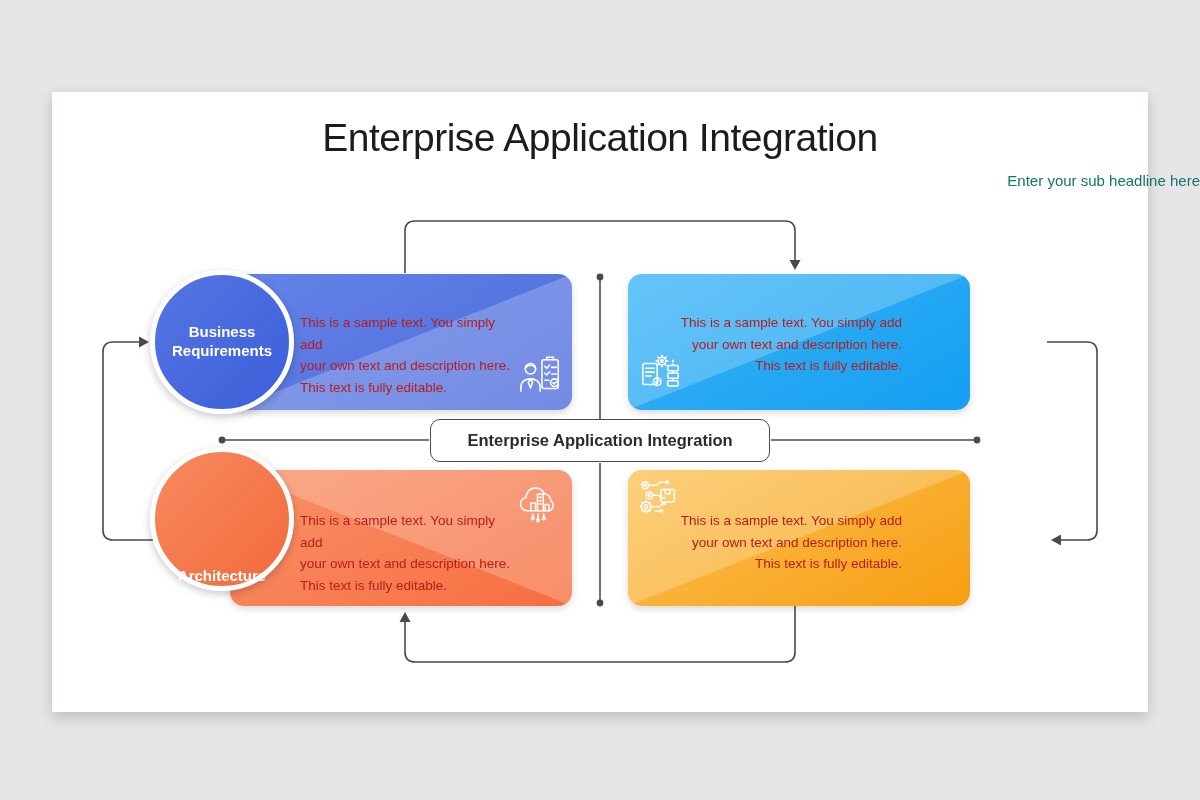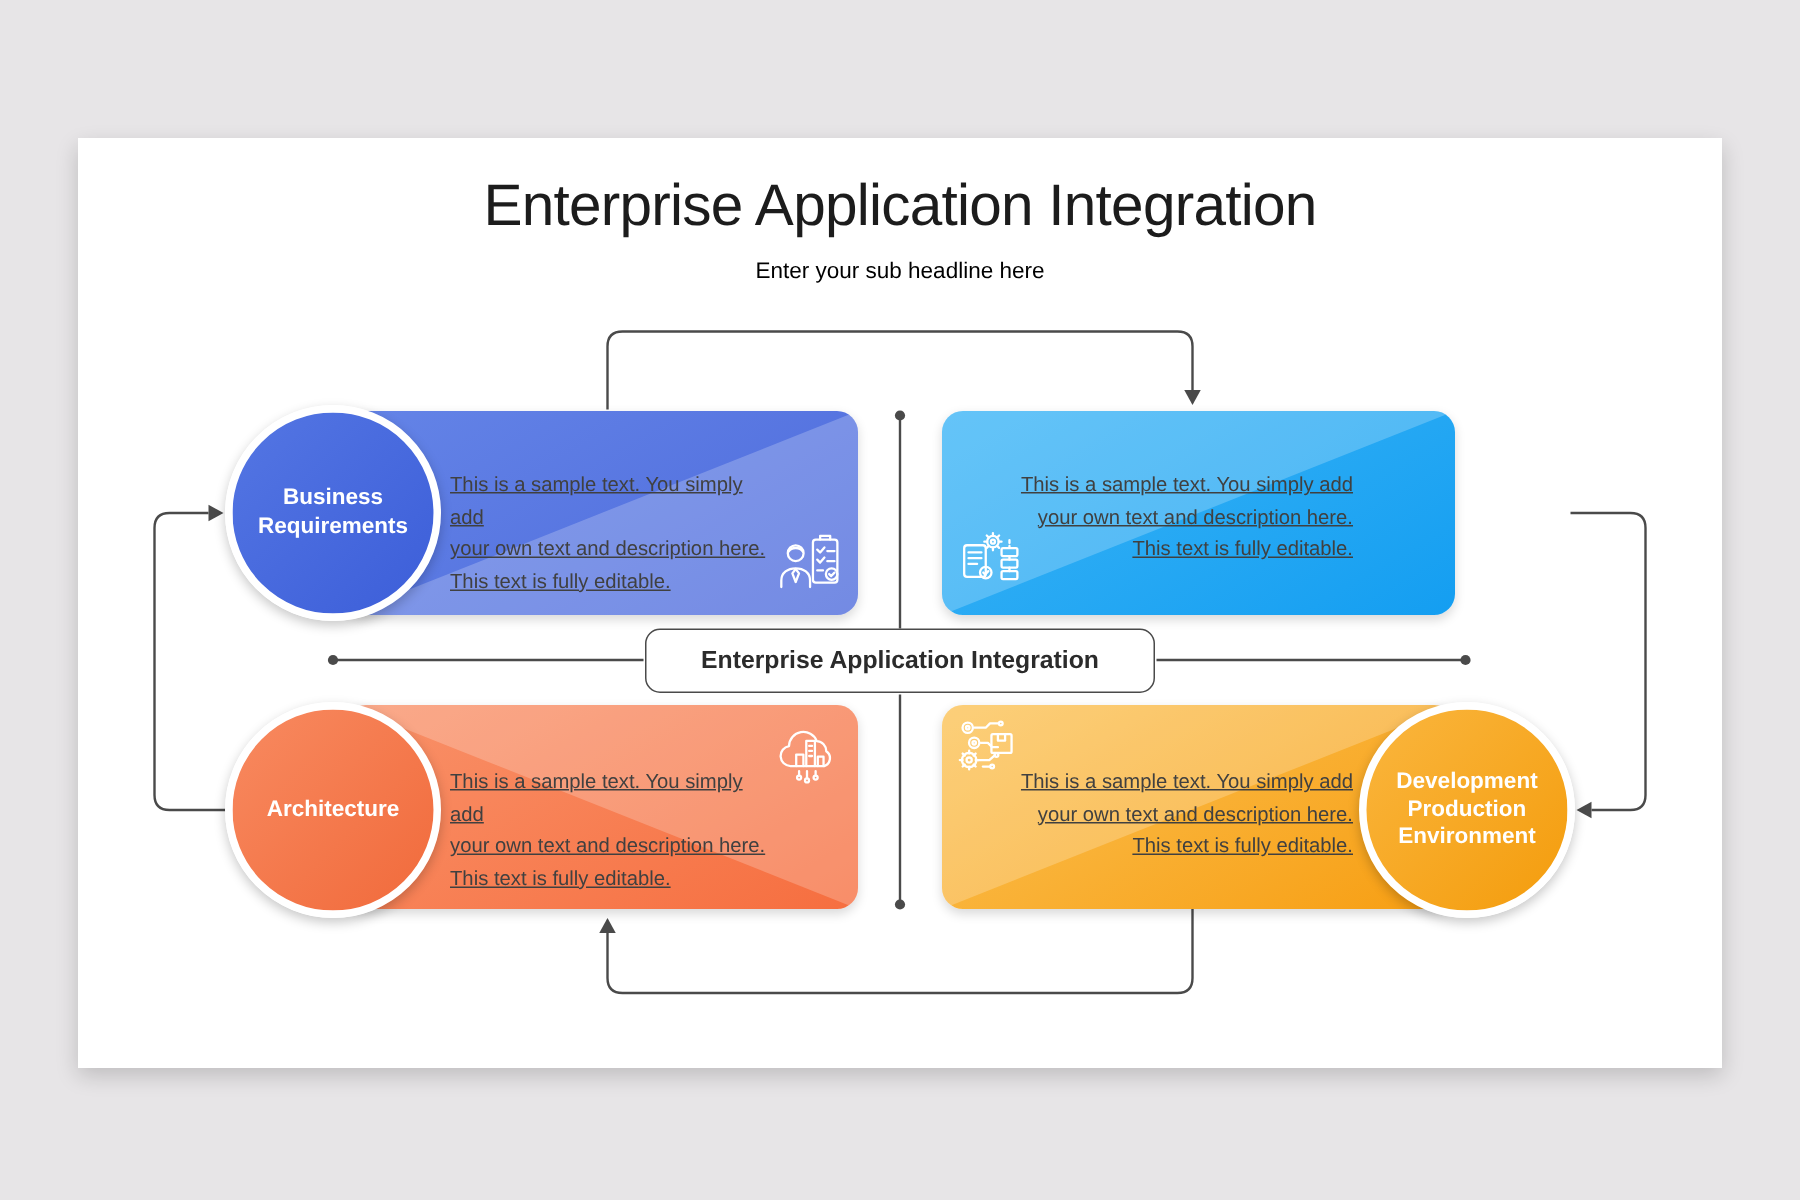--- a/index.html
+++ b/index.html
@@ -2,22 +2,22 @@
 <html><head>
 <meta charset="utf-8">
 <style>
   html,body{margin:0;padding:0;}
   body{width:1200px;height:800px;overflow:hidden;font-family:"Liberation Sans",sans-serif;}
   .stage{position:relative;width:1200px;height:800px;background:#e7e5e7;}
   .slide{position:absolute;left:52px;top:92px;width:1096px;height:620px;background:#ffffff;
          box-shadow:0 5px 14px rgba(0,0,0,0.18);}
   .title{position:absolute;left:0;top:116px;width:1200px;text-align:center;margin:0;
          font-size:39px;font-weight:500;letter-spacing:-0.5px;color:#1c1c1c;}
-  .subtitle{position:absolute;left:0;top:172px;width:1200px;text-align:center;margin:0;
-            font-size:15px;color:#000000;}
+  .subtitle{position:absolute;left:0;top:172px;width:1200px;text-align:right;margin:0;
+            font-size:15px;color:#0f766e;}
   .connectors{position:absolute;left:0;top:0;width:1200px;height:800px;pointer-events:none;}
 
   .panel{position:absolute;width:342px;height:136px;border-radius:14px;overflow:hidden;
          box-shadow:0 3px 7px rgba(0,0,0,0.15);}
   .panel .diag{position:absolute;inset:0;background:rgba(255,255,255,0.22);}
   .panel-br{left:230px;top:274px;background:linear-gradient(150deg,#6484e7,#4d6adc);}
   .panel-br .diag{clip-path:polygon(0 100%,100% 0,100% 100%);}
   .panel-pr{left:628px;top:274px;background:linear-gradient(150deg,#3ab4f6,#149ef1);}
   .panel-pr .diag{clip-path:polygon(0 0,100% 0,0 100%);}
   .panel-ar{left:230px;top:470px;background:linear-gradient(150deg,#f9926a,#f66e3f);}
@@ -25,24 +25,24 @@
   .panel-de{left:628px;top:470px;background:linear-gradient(150deg,#fbc255,#f79e12);}
   .panel-de .diag{clip-path:polygon(0 0,100% 0,0 100%);}
 
   .circle{position:absolute;width:134px;height:134px;border:5px solid #ffffff;border-radius:50%;
           box-sizing:content-box;display:flex;align-items:center;justify-content:center;
           text-align:center;color:#ffffff;font-weight:bold;font-size:15px;line-height:1.25;
           box-shadow:0 3px 8px rgba(0,0,0,0.22);}
   .circle span{display:block;padding:0 14px;}
   .circle-br{left:150px;top:270px;background:linear-gradient(135deg,#5476e3,#3c5ed9);text-align:center;}
   .circle-pr{left:906px;top:270px;background:linear-gradient(135deg,#36b1f4,#1598ec);}
-  .circle-ar{left:150px;top:468px;background:linear-gradient(135deg,#f88a60,#f16a3b);}
+  .circle-ar{left:150px;top:447px;background:linear-gradient(135deg,#f88a60,#f16a3b);align-items:flex-end;}
   .circle-de{left:906px;top:468px;background:linear-gradient(135deg,#fab63e,#f49c0c);}
 
-  .body-text{position:absolute;color:#404040;font-size:13.5px;line-height:21.5px;text-decoration:underline;}
+  .body-text{position:absolute;color:#b91c1c;font-size:13.5px;line-height:21.5px;}
   .body-text span{display:block;}
   .t-br{left:300px;top:312px;width:218px;text-align:left;}
   .t-pr{left:640px;top:312px;width:262px;text-align:right;}
   .t-ar{left:300px;top:510px;width:218px;text-align:left;}
   .t-de{left:640px;top:510px;width:262px;text-align:right;}
 
   .icon{position:absolute;width:46px;height:46px;}
   .icon svg{width:100%;height:100%;}
   .i-br{left:518px;top:353px;}
   .i-pr{left:638px;top:352px;}
@@ -193,20 +193,17 @@
         <circle cx="25.5" cy="35.5" r="1.3"></circle>
     </svg>
   </span>
 
   <div class="circle circle-br">
     <span>Business Requirements</span>
   </div>
   <div class="circle circle-ar">
     <span>Architecture</span>
   </div>
-  <div class="circle circle-de">
-    <span>Development Production Environment</span>
-  </div>
 
   <div class="center-box">
     <span>Enterprise Application Integration</span>
   </div>
 </div>
 
 </body></html>

